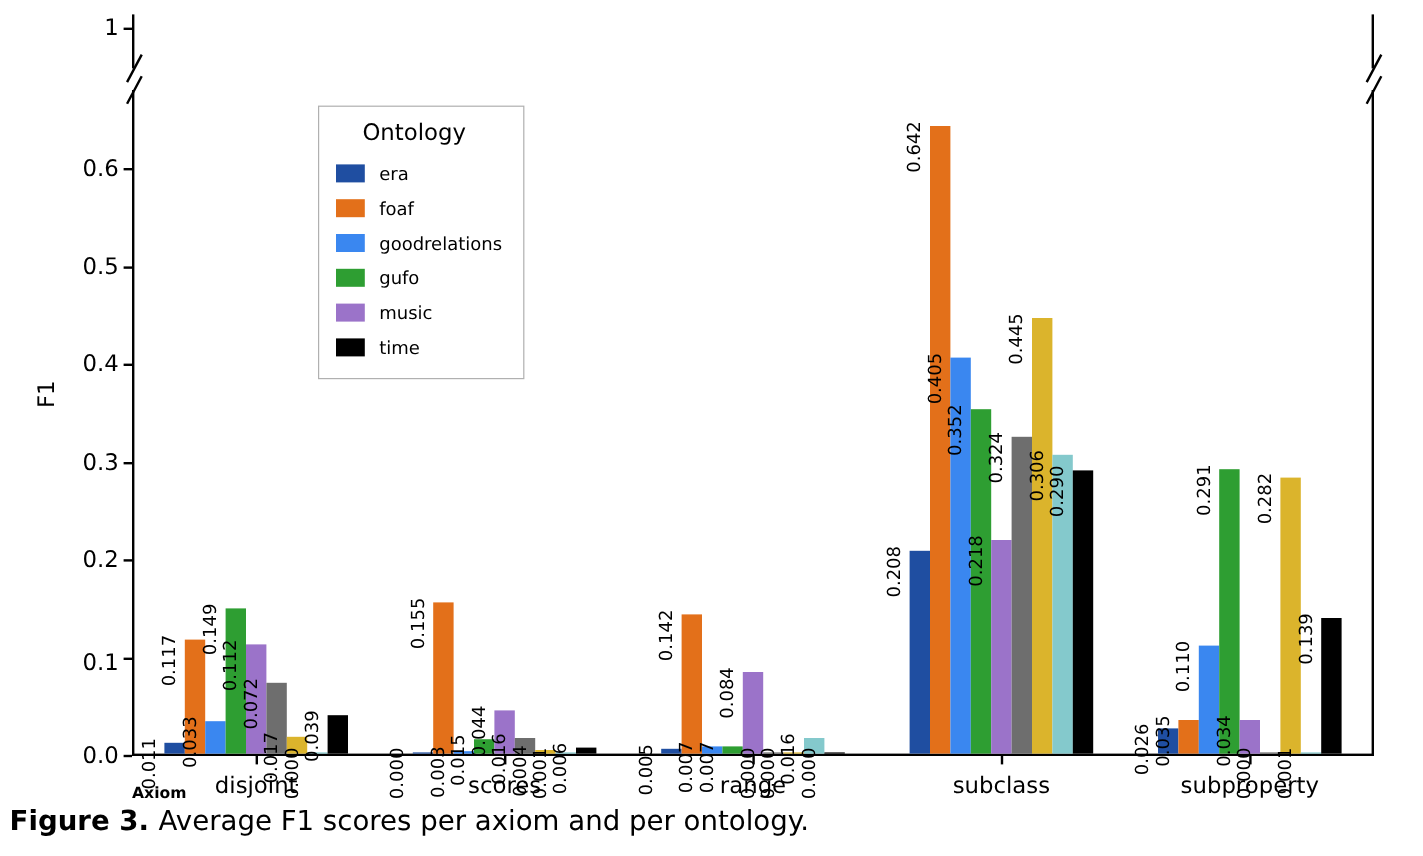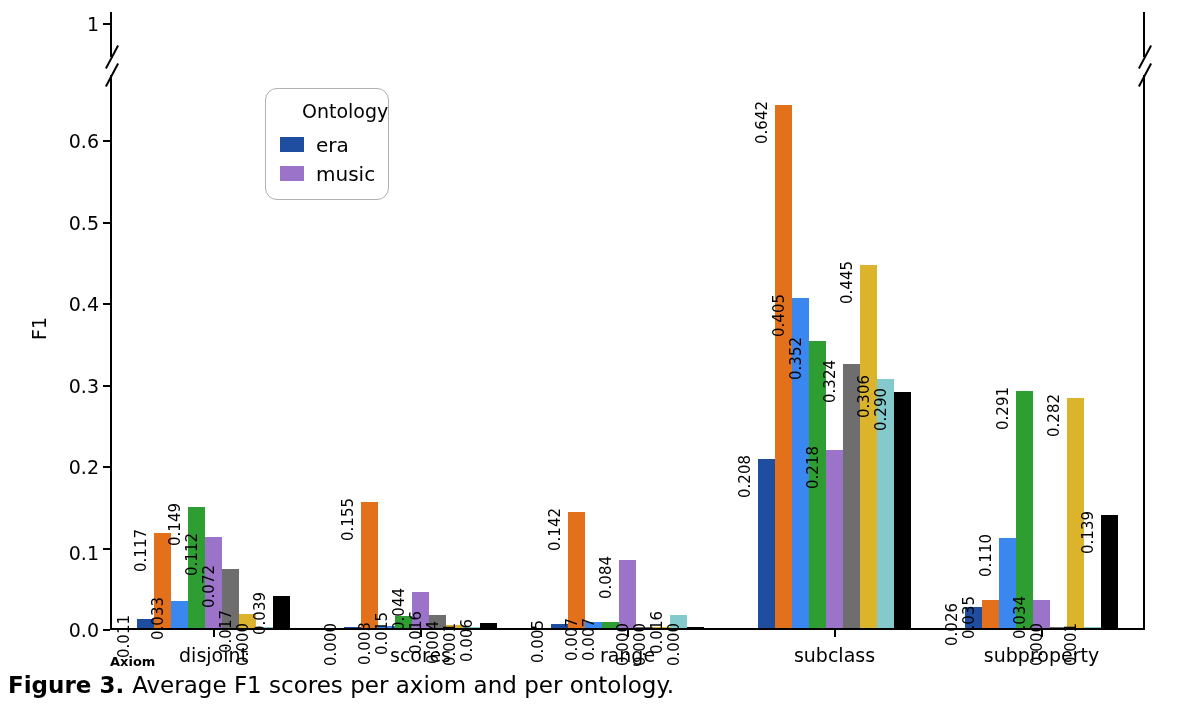--- a/index.html
+++ b/index.html
@@ -166,40 +166,40 @@
     white-space: nowrap;
   }
 
   
   .legend {
     position: absolute;
     left: 155px;
     top: 76px;
     border: 1px solid #b0b0b0;
     background: #ffffff;
-    padding: 9px 0 11px 14px;
-    border-radius: 12px;
+    padding: 9px 18px 11px 14px;
+    border-radius: 0;
   }
   .legend-title {
     font-size: 19px;
     margin: 2px 0 8px 22px;
   }
   .legend-row {
     display: flex;
     align-items: center;
     height: 29px;
   }
   .legend-swatch {
     width: 24px;
     height: 15px;
     margin-right: 12px;
     flex: none;
   }
   .legend-label {
-    font-size: 20px;
+    font-size: 15px;
     white-space: nowrap;
   }
 
   
   .caption {
     position: absolute;
     left: 8px;
     top: 672px;
     font-size: 23px;
     white-space: nowrap;
@@ -507,22 +507,38 @@
       </div>
 
     <div class="legend">
       <div class="legend-title">Ontology</div>
       <div id="legend-rows">
           <div class="legend-row">
             <span class="legend-swatch" style="background: rgb(31, 78, 161);"></span>
             <span class="legend-label">era</span>
           </div>
           <div class="legend-row">
+            <span class="legend-swatch" style="background: rgb(227, 112, 26);"></span>
+            <span class="legend-label">foaf</span>
+          </div>
+          <div class="legend-row">
+            <span class="legend-swatch" style="background: rgb(58, 135, 240);"></span>
+            <span class="legend-label">goodrelations</span>
+          </div>
+          <div class="legend-row">
+            <span class="legend-swatch" style="background: rgb(46, 158, 50);"></span>
+            <span class="legend-label">gufo</span>
+          </div>
+          <div class="legend-row">
             <span class="legend-swatch" style="background: rgb(155, 115, 201);"></span>
             <span class="legend-label">music</span>
+          </div>
+          <div class="legend-row">
+            <span class="legend-swatch" style="background: rgb(0, 0, 0);"></span>
+            <span class="legend-label">time</span>
           </div>
         </div>
     </div>
   </div>
 
   <div class="caption">
     <b>Figure 3.</b><span class="cap-text">Average F1 scores per axiom and per ontology.</span>
   </div>
 </div>
 

